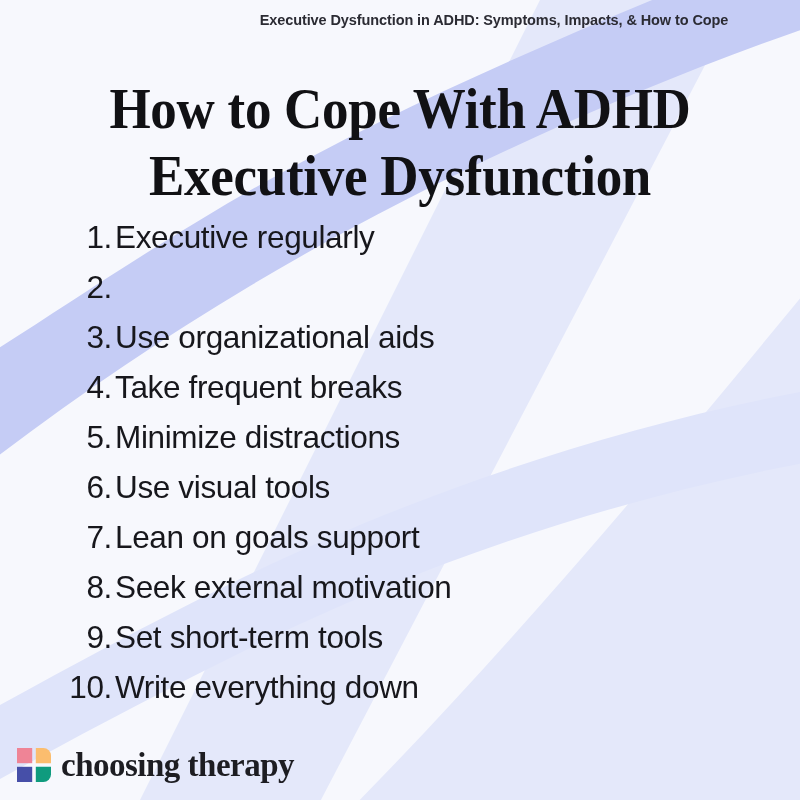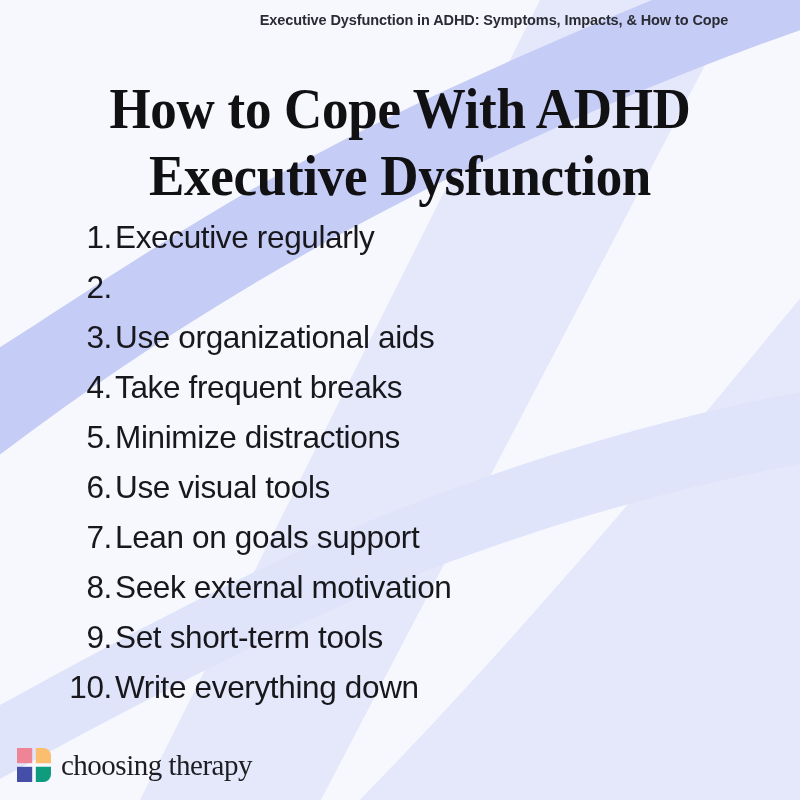--- a/index.html
+++ b/index.html
@@ -114,22 +114,22 @@
     gap: 10px;
   }
   #logo-mark {
     width: 34px;
     height: 34px;
     display: block;
     flex: 0 0 34px;
   }
   #logo-wordmark {
     font-family: "Liberation Serif", serif;
-    font-size: 29px;
-    font-weight: 400;
+    font-size: 33px;
+    font-weight: 700;
     color: #1d1d22;
     letter-spacing: -0.5px;
     line-height: 1;
     white-space: nowrap;
   }
 </style>
 </head>
 <body>
 
 <div id="infographic">

